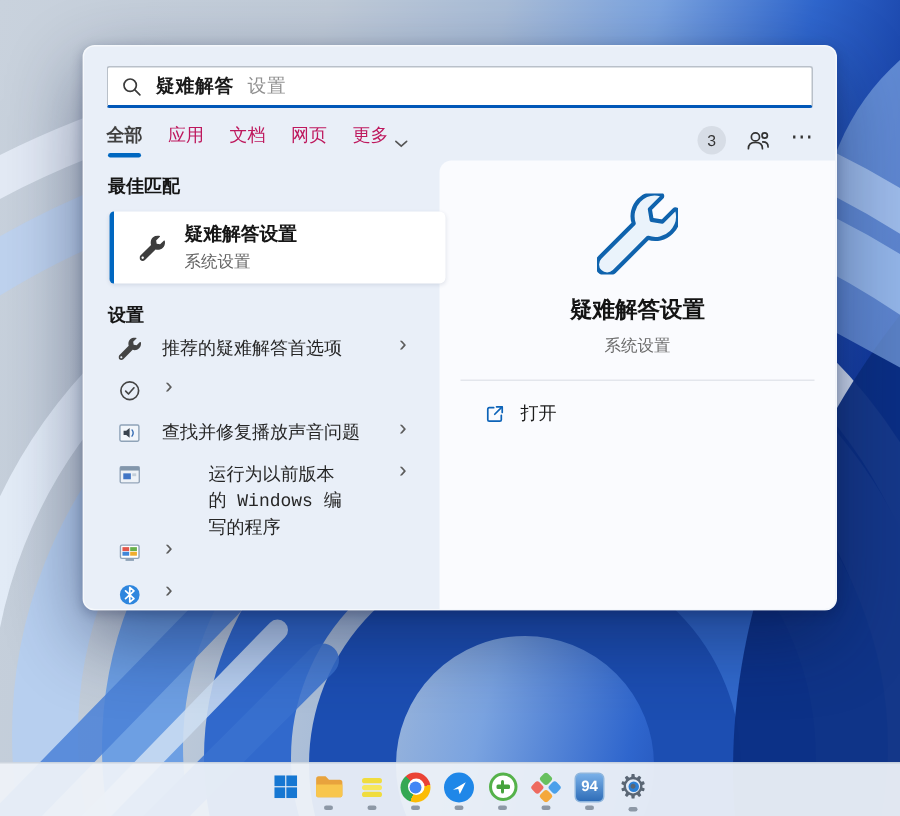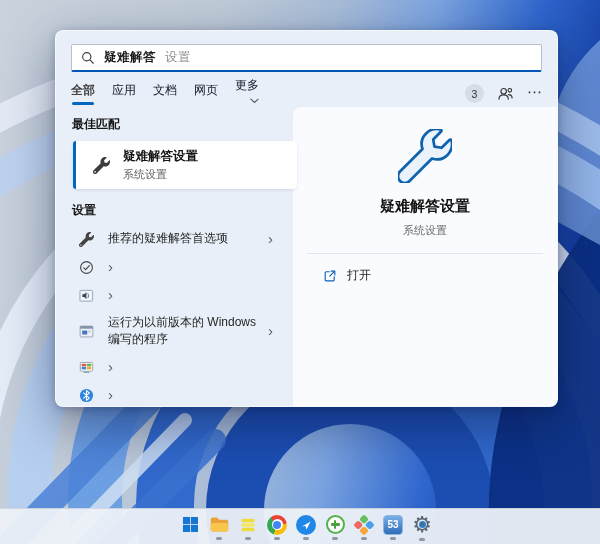--- a/index.html
+++ b/index.html
@@ -41,43 +41,43 @@
     box-shadow:0 18px 50px rgba(8,20,60,.45), 0 2px 8px rgba(8,20,60,.25);
     border:1px solid rgba(255,255,255,.55); }
 
   .search-bar-wrap { padding:13px 15px 0; }
   .search-bar { height:28px; background:#fff; border:1px solid #b9c0c9; border-bottom:2px solid #0057b8;
     border-radius:2px; display:flex; align-items:center; padding:0 9px; gap:9px; cursor:text; }
   .search-query { font-size:12.5px; font-weight:bold; color:#1b1b1b; letter-spacing:.5px; }
   .search-suggest { font-size:12.5px; color:#909090; letter-spacing:.5px; }
 
   .tabs-row { display:flex; align-items:center; padding:13px 15px 0; height:30px; }
-  .tab { margin-right:17px; font-size:12px; color:#0f172a; position:relative; padding-bottom:6px; cursor:pointer; white-space:nowrap; }
+  .tab { margin-right:17px; font-size:12px; color:#be185d; position:relative; padding-bottom:6px; cursor:pointer; white-space:nowrap; }
   .tab.active { color:#404040; font-weight:bold; }
   .tab.active::after { content:""; position:absolute; left:1px; right:1px; bottom:0; height:3px; border-radius:2px; background:#0067c0; }
-  .tab-more { display:flex; align-items:flex-end; gap:4px;flex-direction:column; }
+  .tab-more { display:flex; align-items:flex-end; gap:4px; }
   .tabs-spacer { flex:1; }
   .hdr-badge { width:19px; height:19px; border-radius:50%; background:#d7dde6; color:#333; font-size:10.5px;
     display:flex; align-items:center; justify-content:center; margin-right:13px; cursor:pointer; }
   .hdr-account { margin-right:13px; cursor:pointer; display:flex; }
   .hdr-more { font-size:15px; color:#333; cursor:pointer; line-height:10px; padding-bottom:4px; }
 
-  .content { flex:1; display:flex; min-height:0; margin-top:5px; }
+  .content { flex:1; display:flex; min-height:0; margin-top:5px;font-family:Liberation Mono, monospace; }
   .results { width:237px; padding:0 18px 0 16px; }
   .section-h { font-size:12px; font-weight:bold; color:#161616; margin-top:9px; }
 
   .best-card { margin-top:8px; margin-left:1px; width:224px; height:48px; background:#fff; border-radius:4px;
     position:relative; display:flex; align-items:center; box-shadow:0 1px 3px rgba(30,50,90,.12); cursor:pointer; }
   .best-accent { position:absolute; left:0; top:0; bottom:0; width:3px; border-radius:3px 0 0 3px; background:#0067c0; }
   .best-ico { margin:0 13px 0 20px; display:flex; }
   .best-title { font-size:12.5px; font-weight:bold; color:#161616; }
   .best-sub { font-size:11px; color:#636363; margin-top:2px; }
 
-  .item { min-height:28px; display:flex; align-items:center; cursor:pointer; }
-  .item.tall { min-height:44px; }
+  .item { min-height:28px; display:flex; cursor:pointer; }
+  .item.tall { min-height:44px;gap:31px; }
   .item-ico { width:17px; display:flex; justify-content:center; margin:0 13px 0 6px; flex:none; }
   .item-label { font-size:12px; color:#262626; line-height:1.45; flex:1; padding-right:4px; }
   .chev { color:#5c5c5c; font-size:15px; line-height:12px; flex:none; padding-right:2px; }
   .web-label b { font-weight:bold; color:#161616; }
   .web-suffix { color:#8b8b8b; font-size:11px; }
   .mt6 { margin-top:6px; }
 
   .preview { flex:1; background:#fafbfe; border-radius:8px 0 0 0; display:flex; flex-direction:column; align-items:center; padding-top:22px; }
   .preview-title { margin-top:14px; font-size:15px; font-weight:bold; color:#141414; }
   .preview-sub { margin-top:7px; font-size:11px; color:#6b6b6b; }
@@ -191,20 +191,21 @@
       </div>
 
       <div class="item">
         <div class="item-ico">
           <svg width="15" height="15" viewBox="0 0 16 16">
             <rect x="1" y="2.5" width="13.5" height="11.5" rx="1" fill="#f2f6fb" stroke="#8fa3b8" stroke-width="1"></rect>
             <path d="M3.6 6.6 h1.9 l2.4-2 v7 l-2.4-2 H3.6 z" fill="#39434e"></path>
             <path d="M9.6 6 q1.7 2.2 0 4.4" stroke="#3a6fb5" stroke-width="1" fill="none" stroke-linecap="round"></path>
           </svg>
         </div>
+        <div class="item-label">查找并修复播放声音问题</div>
         <div class="chev">›</div>
       </div>
 
       <div class="item tall">
         <div class="item-ico">
           <svg width="15" height="15" viewBox="0 0 16 16">
             <rect x="1.2" y="2.2" width="13.6" height="11.6" rx="1" fill="#eef2f7" stroke="#95a6ba" stroke-width="1"></rect>
             <rect x="1.2" y="2.2" width="13.6" height="2.8" fill="#8296ab"></rect>
             <rect x="3.4" y="7" width="5.4" height="4.2" fill="#4276c6"></rect>
             <rect x="9.8" y="7" width="2.8" height="2" fill="#c3ced9"></rect>
@@ -350,21 +351,21 @@
             <rect x="3" y="12.8" width="8.2" height="8.2" rx="2.4" fill="#ee6a5f"></rect>
             <rect x="12.8" y="12.8" width="8.2" height="8.2" rx="2.4" fill="#f4a83c"></rect>
           </g>
         </svg>
       </div>
       <div class="tb-dot"></div>
     </div>
 
     <div class="tb-item">
       <div class="tb-ico">
-        <div class="tile53">53</div>
+        <div class="tile53">94</div>
       </div>
       <div class="tb-dot"></div>
     </div>
 
     <div class="tb-item">
       <div class="tb-ico gear">
         <span class="hub"></span>
         <span class="glyph">⚙</span>
       </div>
       <div class="tb-dot"></div>

